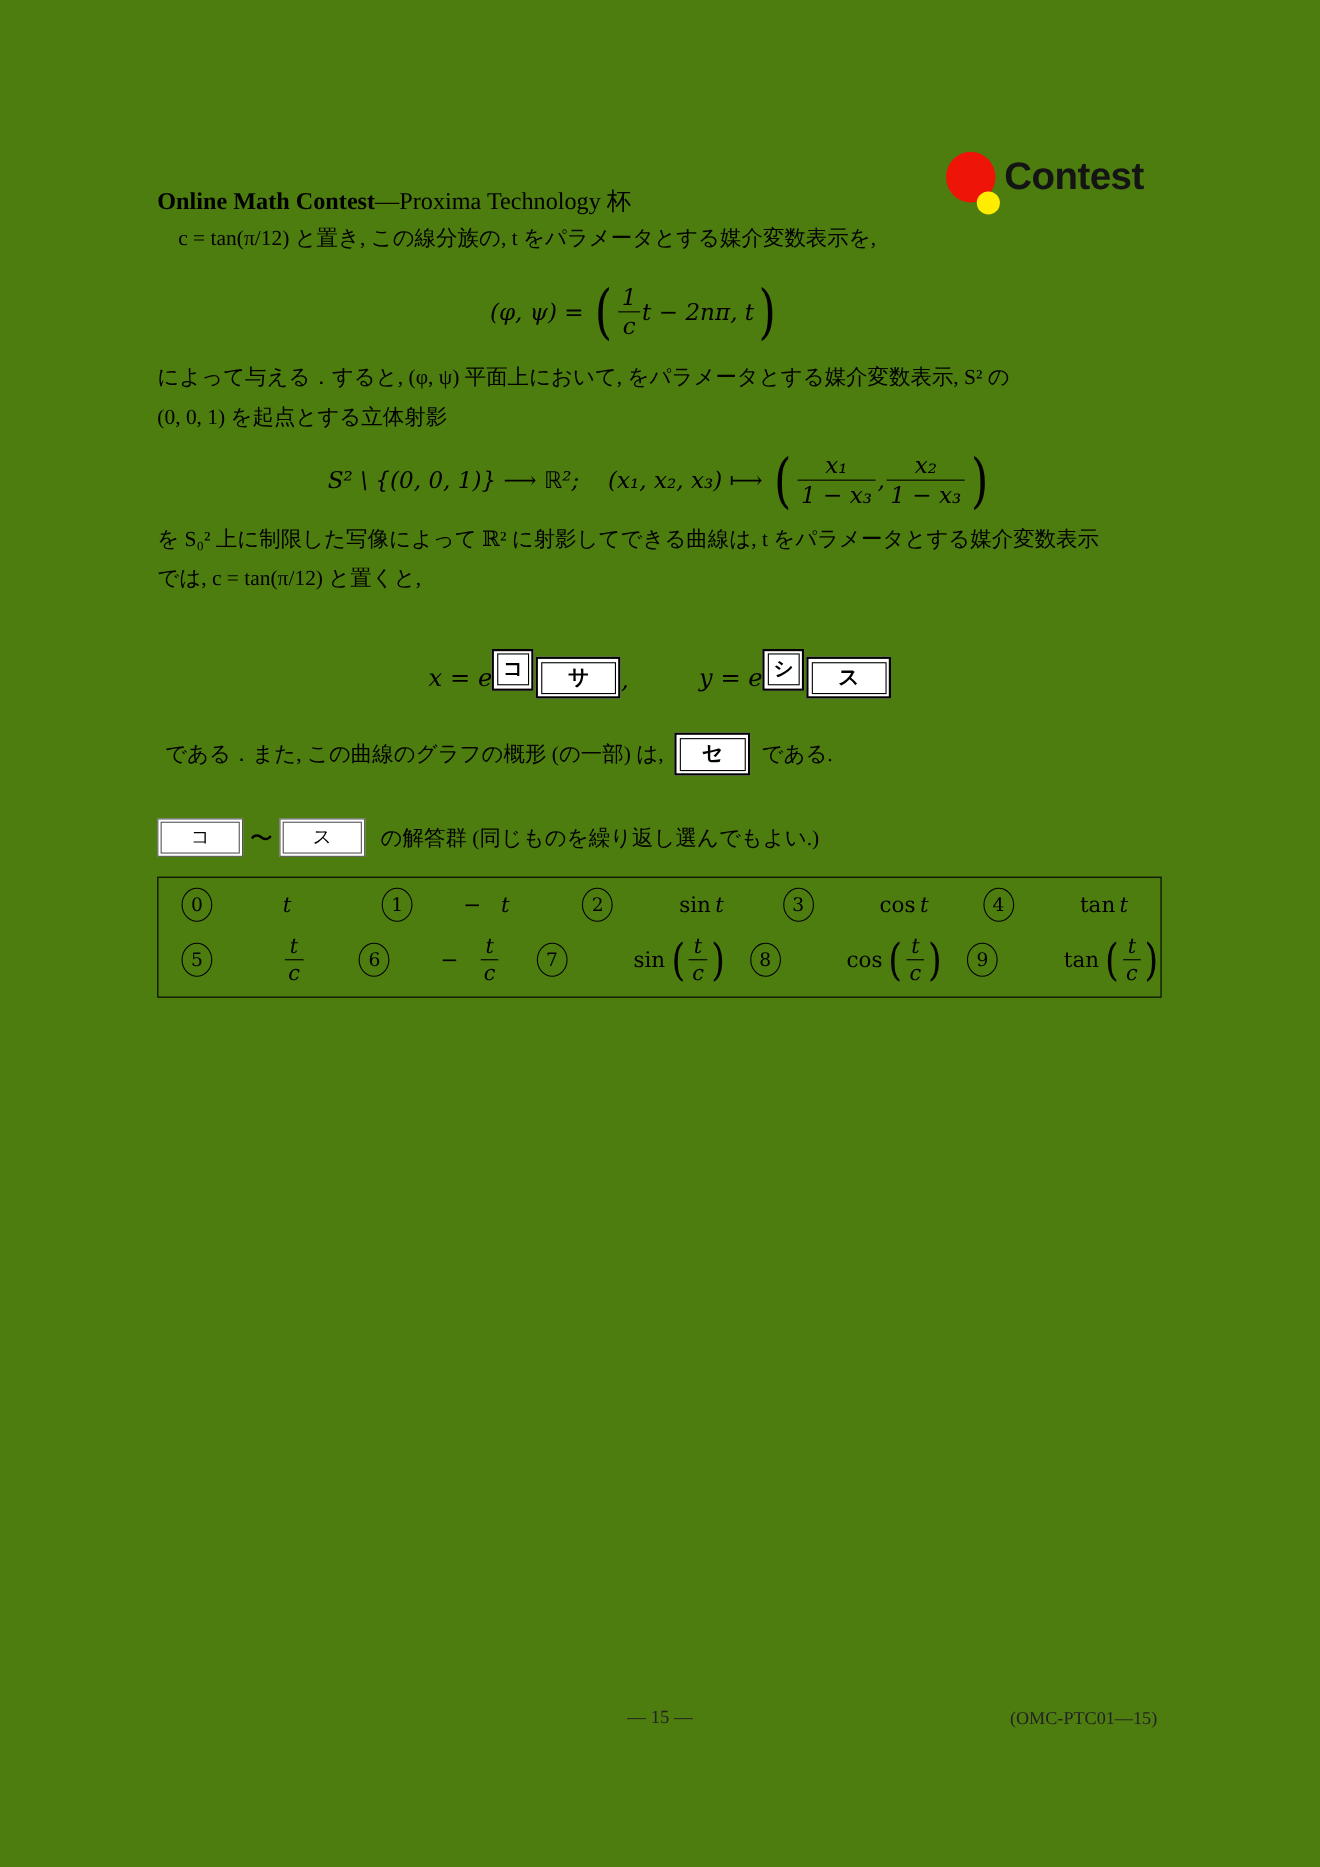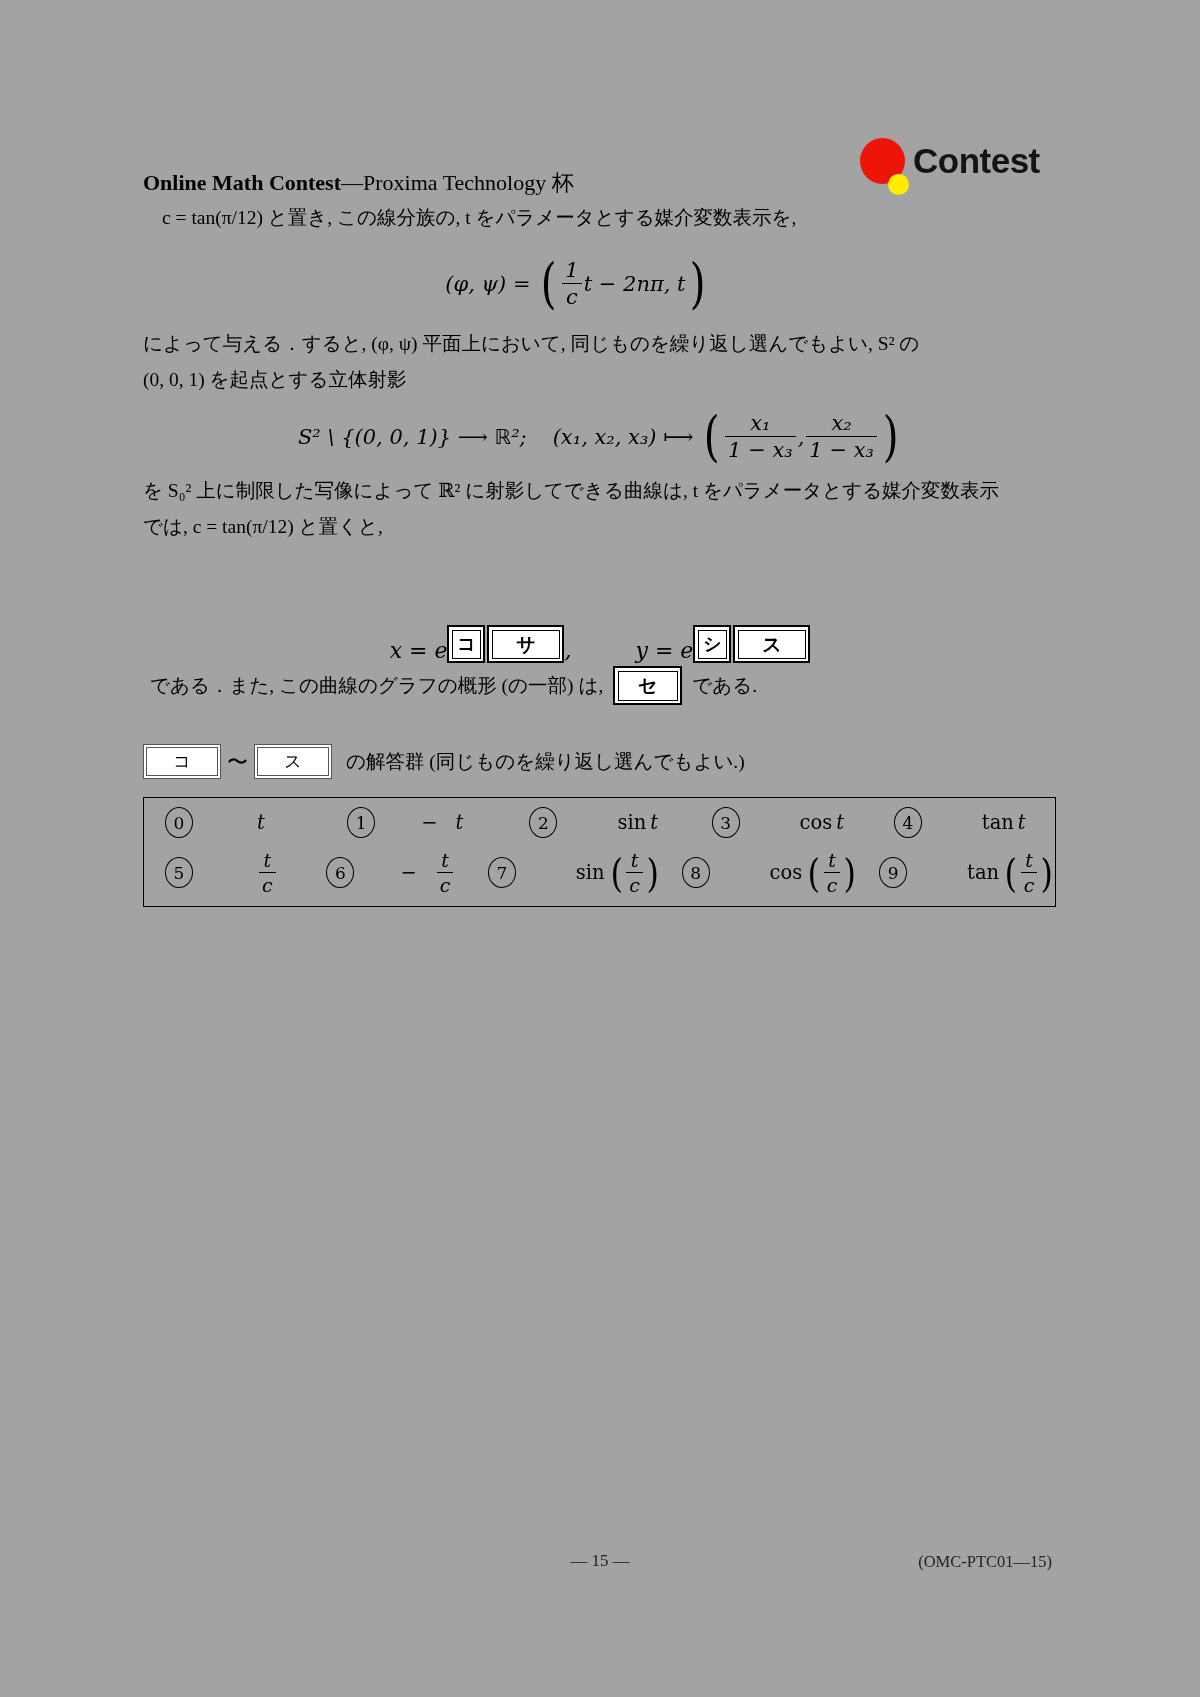--- a/index.html
+++ b/index.html
@@ -1,17 +1,17 @@
 <!DOCTYPE html>
 <html><head>
 <meta charset="utf-8">
 <style>
   html,body{margin:0;padding:0;background:#e8e8e8;}
   .page{
-    position:relative;width:1200px;height:1697px;margin:0 auto;background:#a3a3a3;
+    position:relative;width:1200px;height:1697px;margin:0 auto;background:#4d7c0f;
     font-family:"Liberation Serif","DejaVu Serif",serif;color:#000;overflow:hidden;
   }
   
   .title{position:absolute;left:143px;top:168px;font-size:22px;line-height:30px;white-space:nowrap;}
   .title .b{font-weight:bold;}
   .logo{position:absolute;left:856px;top:136px;width:210px;height:52px;}
   .logo-red{position:absolute;left:4px;top:2px;width:45px;height:46px;border-radius:50%;}
   .logo-yellow{position:absolute;left:32px;top:38px;width:21px;height:21px;border-radius:50%;}
   .logo-text{position:absolute;left:57px;top:0px;height:52px;line-height:50px;
     font-family:"Liberation Sans","DejaVu Sans",sans-serif;font-size:35px;font-weight:600;letter-spacing:-0.5px;color:#141414;}
@@ -30,21 +30,21 @@
   
   .dbox{display:inline-block;border:2.5px solid #000;padding:2.5px;background:#fff;line-height:0;}
   .dbox .in{display:inline-flex;align-items:center;justify-content:center;border:1.5px solid #000;
     font-family:"DejaVu Sans","Liberation Sans",sans-serif;font-weight:bold;line-height:1;}
   .dbox.sup .in{width:27px;height:27px;font-size:18px;}
   .dbox.ans .in{width:66px;height:27px;font-size:19px;}
   .lightbox{display:inline-block;border:1px solid #555;padding:2px;background:#fff;line-height:0;}
   .lightbox .in{display:inline-flex;align-items:center;justify-content:center;border:1px solid #555;
     width:70px;height:27px;font-family:"DejaVu Sans","Liberation Sans",sans-serif;font-size:17px;line-height:1;}
   
-  .eq3{position:absolute;left:0;top:610px;width:100%;display:flex;justify-content:center;align-items:flex-end;
+  .eq3{position:absolute;left:0;top:582px;width:100%;display:flex;justify-content:center;align-items:center;
        font-size:22px;white-space:nowrap;}
   .eq3 .base{margin-top:17px;}
   .eq3 .ansbox{margin-top:15px;margin-left:2px;}
   .eq3 .comma{margin-top:20px;}
   .eq3 .gap{display:inline-block;width:64px;}
   
   .p-inlinebox{position:absolute;display:flex;align-items:center;font-size:19.5px;white-space:nowrap;}
   .p-inlinebox .dbox{margin:0 10px;}
   .p-inlinebox .dbox .in{width:58px;height:28px;font-size:19px;}
   
@@ -88,21 +88,21 @@
     <span class="m">(φ, ψ) =</span>&nbsp;
     <span class="bigp">(</span>
     <span class="frac m">
         <span class="num">1</span>
         <span class="den">c</span>
       </span><span class="m">t − 2nπ, t</span>
     <span class="bigp">)</span>
     <span class="gap-quad"></span>
   </div>
 
-  <div class="body-line" style="left:143px;top:330px;">によって与える．すると, (φ, ψ) 平面上において, 同じものを繰り返し選んでもよい, S² の</div>
+  <div class="body-line" style="left:143px;top:330px;">によって与える．すると, (φ, ψ) 平面上において, をパラメータとする媒介変数表示, S² の</div>
   <div class="body-line" style="left:143px;top:366px;">(0, 0, 1) を起点とする立体射影</div>
 
   <div class="eq" style="top:402px;height:70px;">
     <span class="m">S² \ {(0, 0, 1)} ⟶ ℝ²;</span>
     <span class="gap-quad" style="width:26px;"></span>
     <span class="m">(x₁, x₂, x₃) ⟼</span>&nbsp;
     <span class="bigp">(</span>
     <span class="frac m">
         <span class="num">x₁</span>
         <span class="den">1 − x₃</span>

